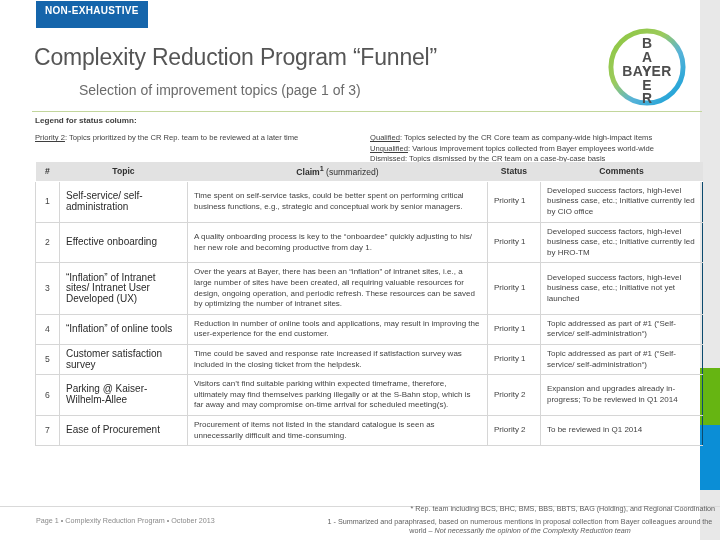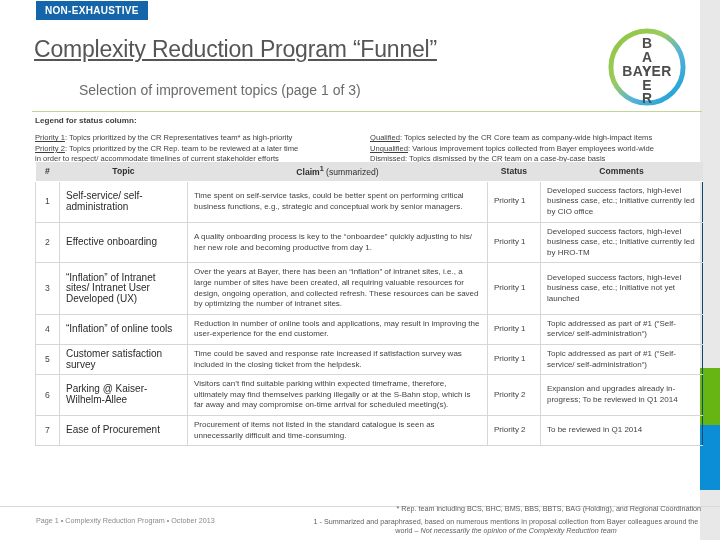--- a/index.html
+++ b/index.html
@@ -38,35 +38,34 @@
   
   .badge {
     position: absolute;
     left: 36px;
     top: 1px;
     background: #1565ab;
     color: #ffffff;
     font-size: 10px;
     font-weight: bold;
     letter-spacing: 0.3px;
-    padding: 4px 9px 4px 9px;
+    padding: 4px 9px 12px 9px;
     line-height: 11px;
   }
 
   
   .title {
     position: absolute;
     left: 34px;
-    top: 36px;
+    top: 44px;
     font-size: 23px;
     color: #555555;
     font-weight: normal;
     letter-spacing: -0.2px;
     white-space: nowrap;
-    text-decoration: underline;
   }
   .subtitle {
     position: absolute;
     left: 35px;
     top: 82px;
     font-size: 14px;
     color: #6b6b6b;
     font-weight: normal;
     white-space: nowrap;
     margin-left: 44px;
@@ -173,21 +172,21 @@
   .footer-left {
     position: absolute;
     left: 36px;
     top: 516px;
     font-size: 7.2px;
     color: #8a8a8a;
     white-space: nowrap;
   }
   .footnotes {
     position: absolute;
-    left: 311px;
+    left: 325px;
     top: 504px;
     width: 390px;
     font-size: 7.2px;
     line-height: 9.6px;
     color: #5e5e5e;
     text-align: left;
   }
   .footnotes .fn1 { text-align: right; margin-bottom: 3px; }
   .footnotes .fn2 { text-align: center; }
   .footnotes i { font-style: italic; }
@@ -225,23 +224,21 @@
     </g>
   </svg>
 </div>
 
 <div class="hr-olive"></div>
 
 <div class="legend">
   <div class="legend-head">Legend for status column:</div>
   <div class="legend-cols">
     <div class="legend-col-left">
-      <div class="legend-line"><span class="u">Priority 1</span><span>: Topics prioritized by the CR Representatives team* as high-priority</span></div>
       <div class="legend-line"><span class="u">Priority 2</span><span>: Topics prioritized by the CR Rep. team to be reviewed at a later time</span></div>
-      <div class="legend-line"><span>in order to respect/ accommodate timelines of current stakeholder efforts</span></div>
     </div>
     <div class="legend-col-right">
       <div class="legend-line"><span class="u">Qualified</span><span>: Topics selected by the CR Core team as company-wide high-impact items</span></div>
       <div class="legend-line"><span class="u">Unqualified</span><span>: Various improvement topics collected from Bayer employees world-wide</span></div>
       <div class="legend-line"><span class="u">Dismissed</span><span>: Topics dismissed by the CR team on a case-by-case basis</span></div>
     </div>
   </div>
 </div>
 
 <table class="tbl">
@@ -272,21 +269,21 @@
       <tr>
         <td class="c-num">2</td>
         <td class="c-topic">Effective onboarding</td>
         <td class="c-claim">A quality onboarding process is key to the “onboardee” quickly adjusting to his/ her new role and becoming productive from day 1.</td>
         <td class="c-status">Priority 1</td>
         <td class="c-comment">Developed success factors, high-level business case, etc.; Initiative currently led by HRO-TM</td>
       </tr>
       <tr>
         <td class="c-num">3</td>
         <td class="c-topic">“Inflation” of Intranet sites/ Intranet User Developed (UX)</td>
-        <td class="c-claim">Over the years at Bayer, there has been an “inflation” of intranet sites, i.e., a large number of sites have been created, all requiring valuable resources for design, ongoing operation, and collected refresh. These resources can be saved by optimizing the number of intranet sites.</td>
+        <td class="c-claim">Over the years at Bayer, there has been an “inflation” of intranet sites, i.e., a large number of sites have been created, all requiring valuable resources for design, ongoing operation, and periodic refresh. These resources can be saved by optimizing the number of intranet sites.</td>
         <td class="c-status">Priority 1</td>
         <td class="c-comment">Developed success factors, high-level business case, etc.; Initiative not yet launched</td>
       </tr>
       <tr>
         <td class="c-num">4</td>
         <td class="c-topic">“Inflation” of online tools</td>
         <td class="c-claim">Reduction in number of online tools and applications, may result in improving the user-experience for the end customer.</td>
         <td class="c-status">Priority 1</td>
         <td class="c-comment">Topic addressed as part of #1 (“Self-service/ self-administration“)</td>
       </tr>

